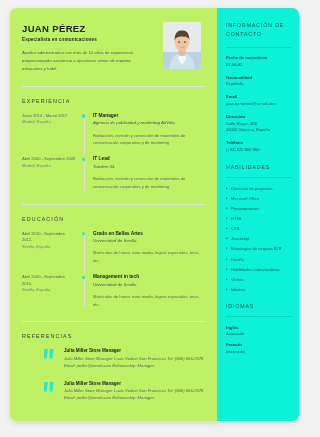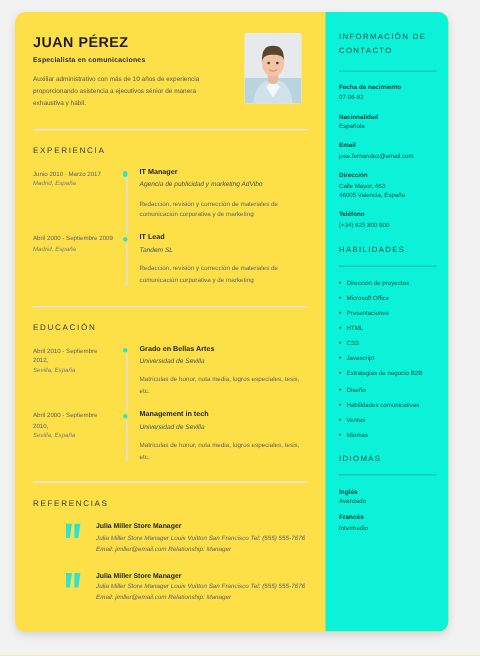--- a/index.html
+++ b/index.html
@@ -13,21 +13,21 @@
     font-family: "Liberation Sans", sans-serif;
     overflow: hidden;
   }
 
   .page {
     position: absolute;
     left: 10px;
     top: 8px;
     width: 289px;
     height: 413px;
-    background: #fde047;
+    background: #bef264;
     border-radius: 7px;
     box-shadow: 0 2px 6px rgba(0,0,0,0.13);
     overflow: hidden;
     display: flex;
   }
 
   
   .main {
     width: 207px;
     height: 100%;

